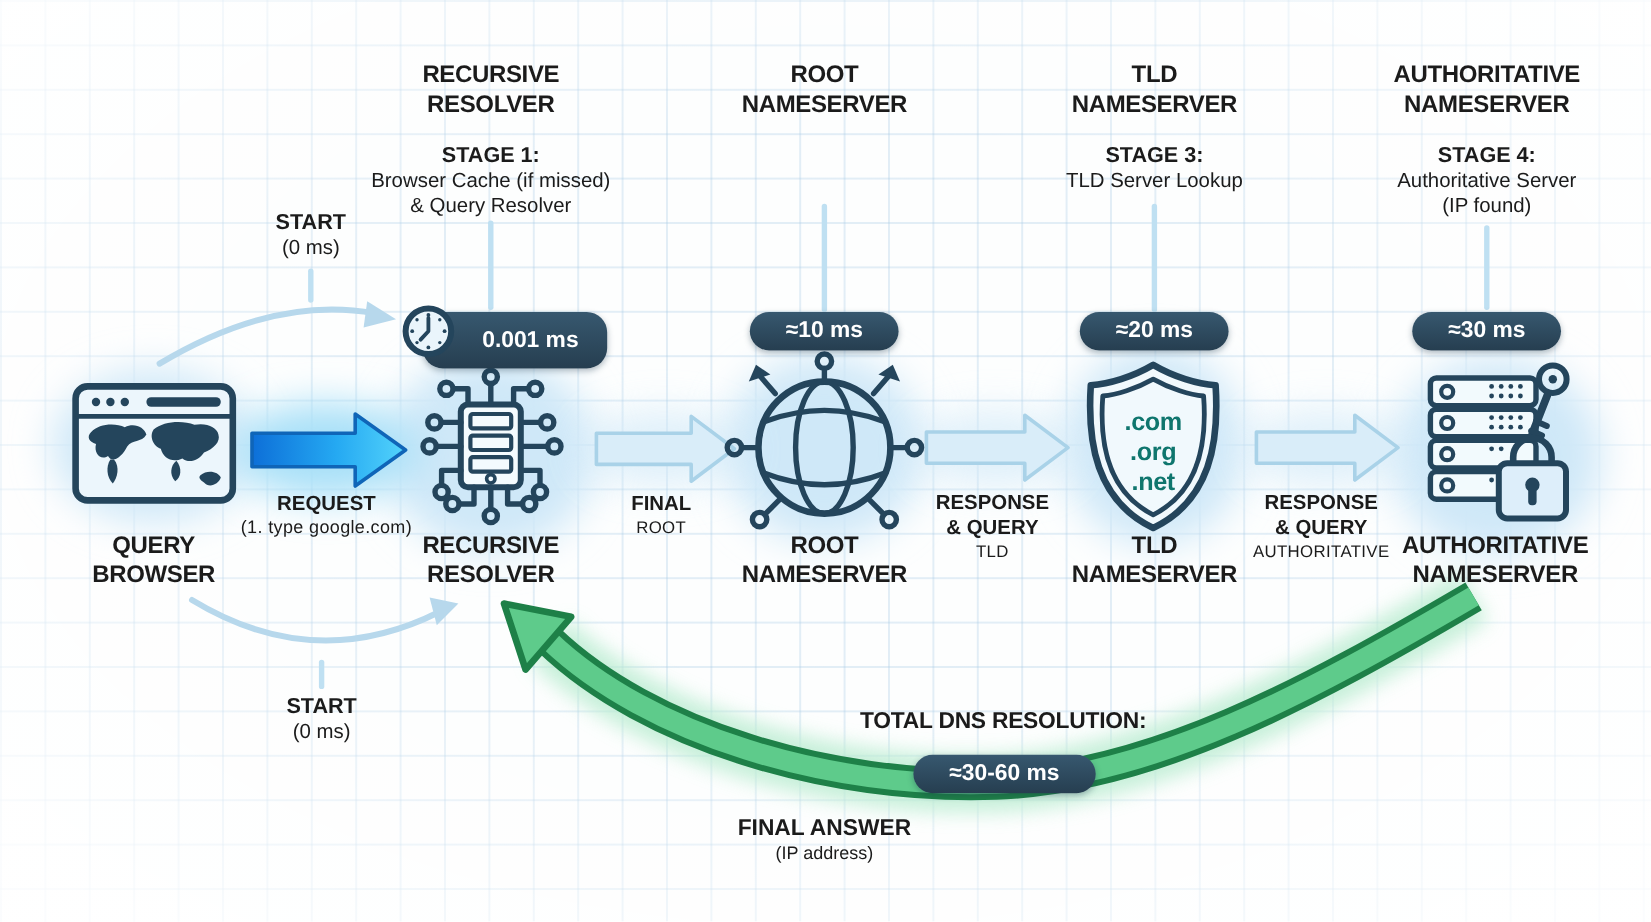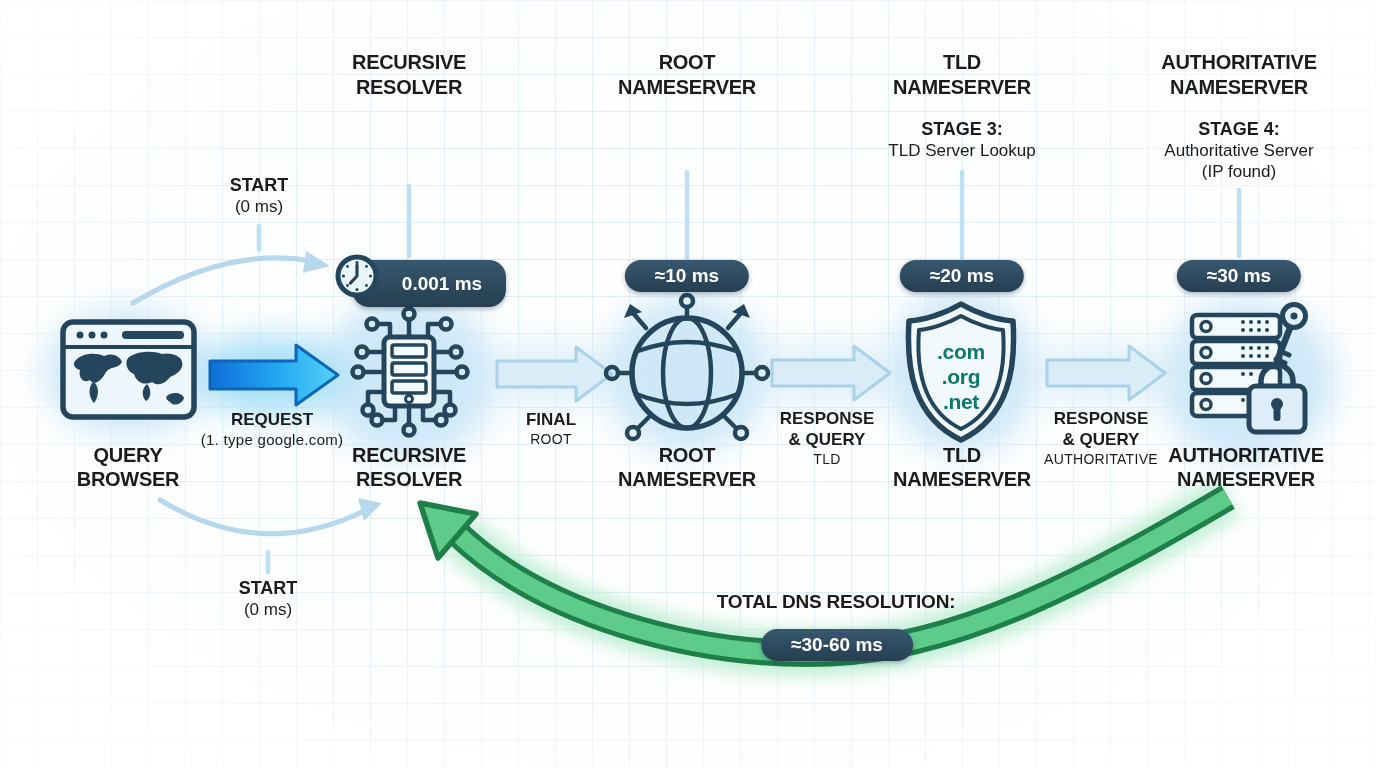--- a/index.html
+++ b/index.html
@@ -257,20 +257,25 @@
   </div>
   <div class="txt center" style="left:962px;top:50px;">
     <div class="hdr">TLD</div>
     <div class="hdr">NAMESERVER</div>
   </div>
   <div class="txt center" style="left:1239px;top:50px;">
     <div class="hdr">AUTHORITATIVE</div>
     <div class="hdr">NAMESERVER</div>
   </div>
 
+  <div class="txt center" style="left:409px;top:118px;">
+    <div class="stage-label">STAGE 1:</div>
+    <div class="stage-desc">Browser Cache (if missed)</div>
+    <div class="stage-desc">&amp; Query Resolver</div>
+  </div>
   <div class="txt center" style="left:962px;top:118px;">
     <div class="stage-label">STAGE 3:</div>
     <div class="stage-desc">TLD Server Lookup</div>
   </div>
   <div class="txt center" style="left:1239px;top:118px;">
     <div class="stage-label">STAGE 4:</div>
     <div class="stage-desc">Authoritative Server</div>
     <div class="stage-desc">(IP found)</div>
   </div>
 
@@ -329,13 +334,17 @@
     <div class="edge-sub">TLD</div>
   </div>
   <div class="txt center" style="left:1101px;top:408px;">
     <div class="edge-bold">RESPONSE</div>
     <div class="edge-bold">&amp; QUERY</div>
     <div class="edge-sub">AUTHORITATIVE</div>
   </div>
 
   <div class="txt center total-label" style="left:836px;top:591px;">TOTAL DNS RESOLUTION:</div>
   <div class="pill pill-auto" style="left:837px;top:629px;">≈30-60 ms</div>
+  <div class="txt center" style="left:687px;top:680px;">
+    <div class="final-label">FINAL ANSWER</div>
+    <div class="final-sub">(IP address)</div>
+  </div>
 </div>
 
 </body></html>

